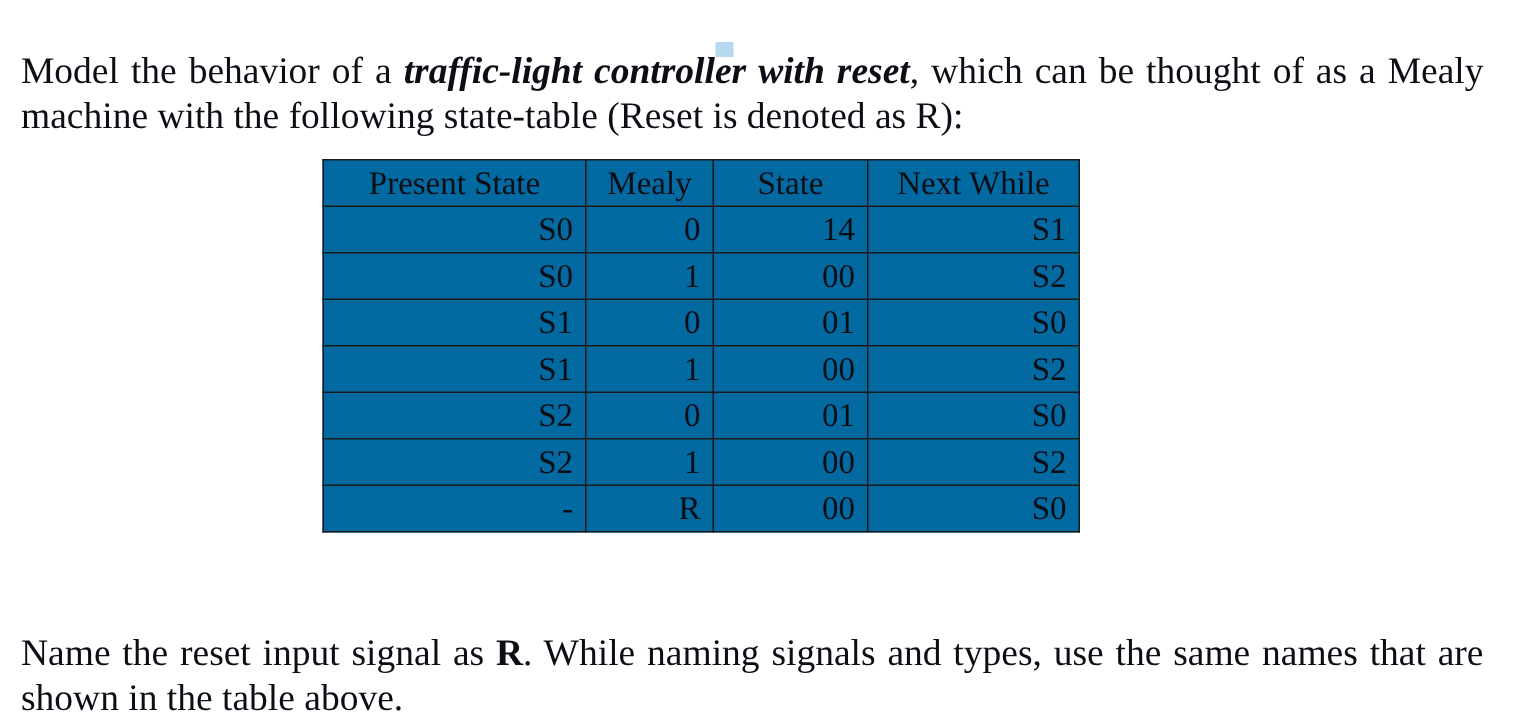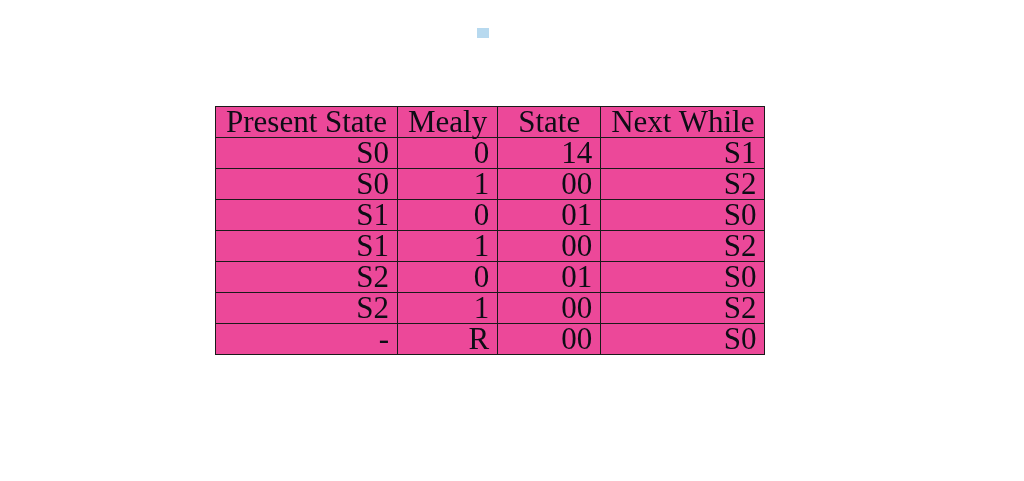--- a/index.html
+++ b/index.html
@@ -60,22 +60,22 @@
   }
 
   .table-wrap {
     position: absolute;
     left: 215px;
     top: 106px;
   }
 
   table.state-table {
     border-collapse: collapse;
-    background: #ec4899;
-    font-size: 31px;
+    background: #0369a1;
+    font-size: 22px;
     color: #0d0d15;
   }
   table.state-table th,
   table.state-table td {
     border: 1.6px solid #1a1a1a;
     height: 30px;
     padding: 0 8px;
     font-weight: normal;
     white-space: nowrap;
     vertical-align: middle;
@@ -94,20 +94,21 @@
   table.state-table .col-ps  { width: 154px; }
   table.state-table .col-in  { width: 64px;  }
   table.state-table .col-out { width: 82px;  }
   table.state-table .col-ns  { width: 120px; }
 </style>
 </head>
 <body>
 
 <div class="page">
 
+  <p class="para para-intro"><span>Model the behavior of a </span><span class="emph">traffic-light controller with reset</span><span>, which can be thought of as a Mealy machine with the following state-table (Reset is denoted as R):</span></p>
 
   <div class="sel-artifact"></div>
 
   <div class="table-wrap">
     <table class="state-table">
       <thead>
         <tr>
           <th class="col-ps">Present State</th>
           <th class="col-in">Mealy</th>
           <th class="col-out">State</th>
@@ -154,14 +155,15 @@
         <tr>
           <td>-</td>
           <td>R</td>
           <td>00</td>
           <td>S0</td>
         </tr>
       </tbody>
     </table>
   </div>
 
+  <p class="para para-outro"><span>Name the reset input signal as </span><span class="strong">R</span><span>. While naming signals and types, use the same names that are shown in the table above.</span></p>
 
 </div>
 
 </body></html>

